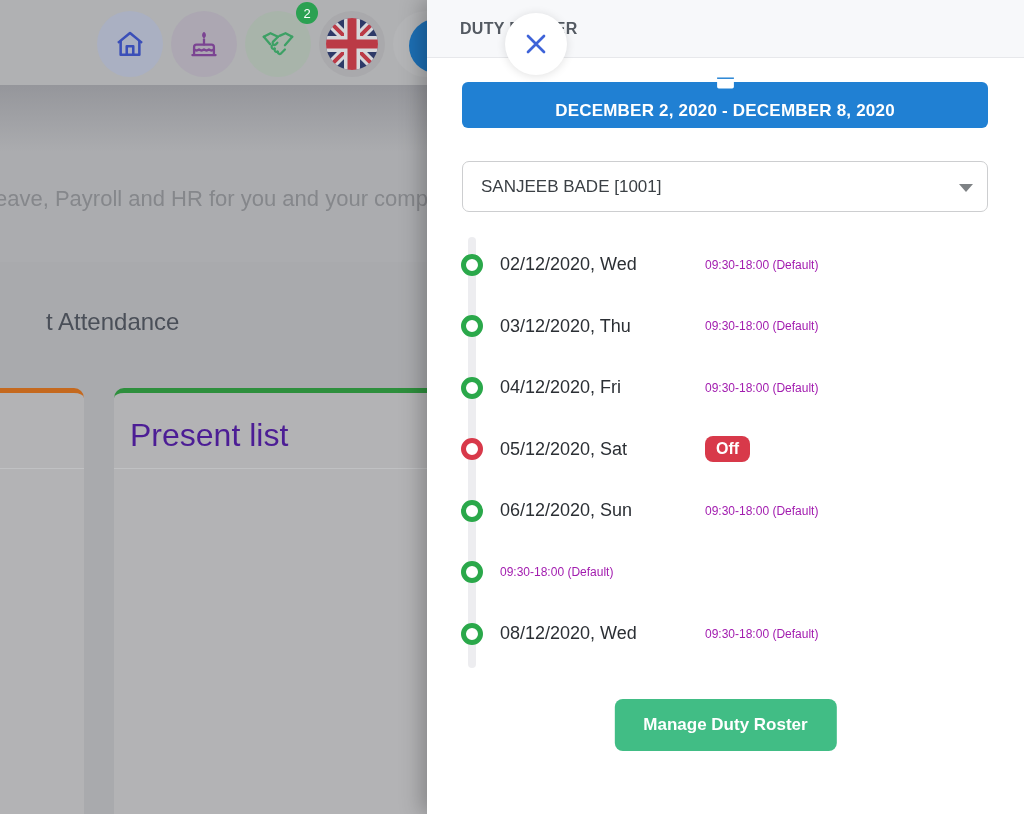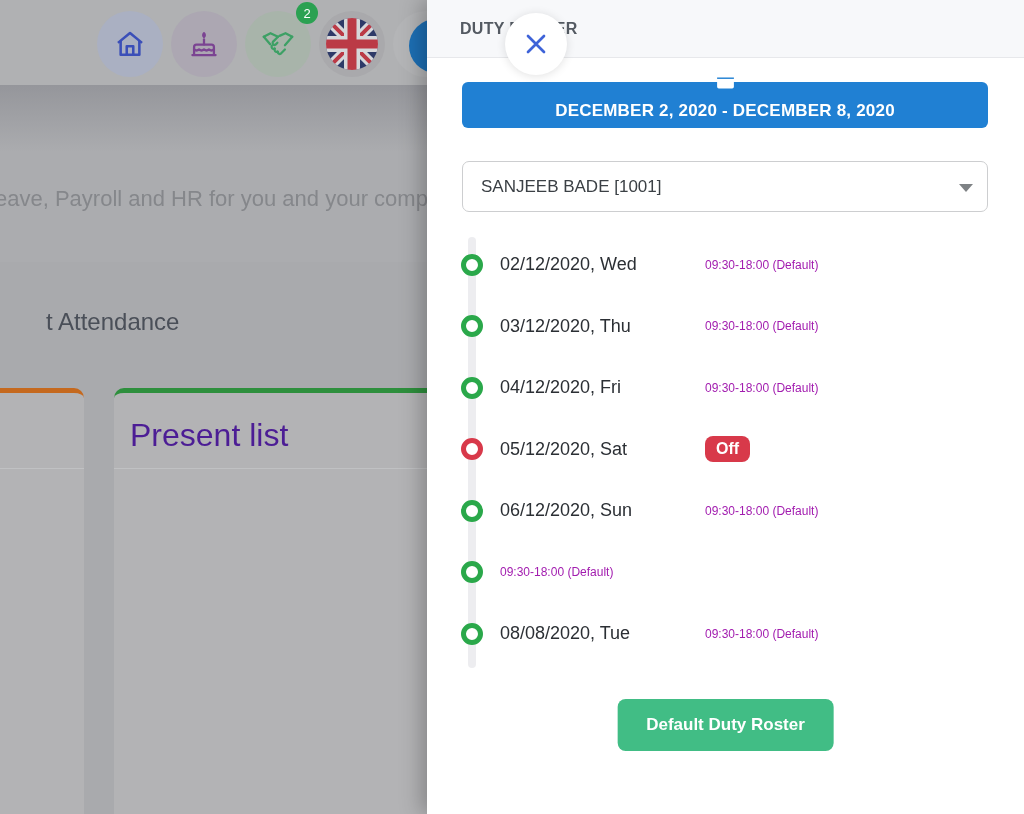--- a/index.html
+++ b/index.html
@@ -196,26 +196,26 @@
     <span class="roster-shift">09:30-18:00 (Default)</span>
   </div>
 
   <div class="roster-row">
     <span class="ring on"></span>
     <span class="roster-shift">09:30-18:00 (Default)</span>
   </div>
 
   <div class="roster-row">
     <span class="ring on"></span>
-    <span class="roster-date">08/08/2020, Tue</span>
-    <span class="roster-shift">09:30-18:00 (Default)</span>
-  </div>
-</div>
-
-  <button class="manage-btn">Default Duty Roster</button>
+    <span class="roster-date">08/12/2020, Wed</span>
+    <span class="roster-shift">09:30-18:00 (Default)</span>
+  </div>
+</div>
+
+  <button class="manage-btn">Manage Duty Roster</button>
 </div>
 
 <div class="close-btn">
   <span>
     <svg width="32" height="32" viewBox="0 0 32 32">
       <path d="M8 8 L24 24 M24 8 L8 24" stroke="#3e63d8" stroke-width="2.7" stroke-linecap="round"></path>
     </svg>
   </span>
 </div>
 

